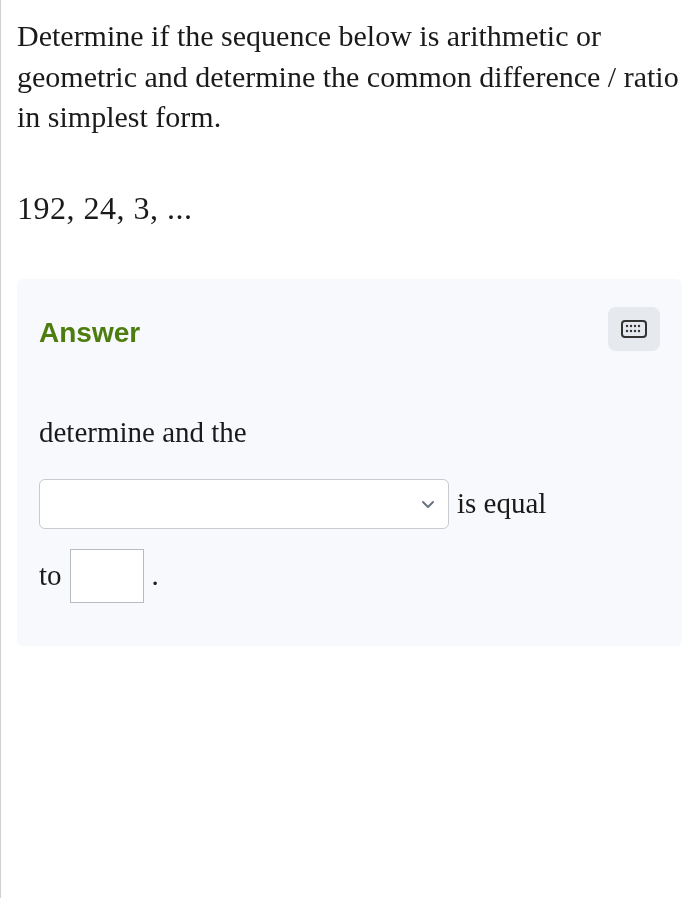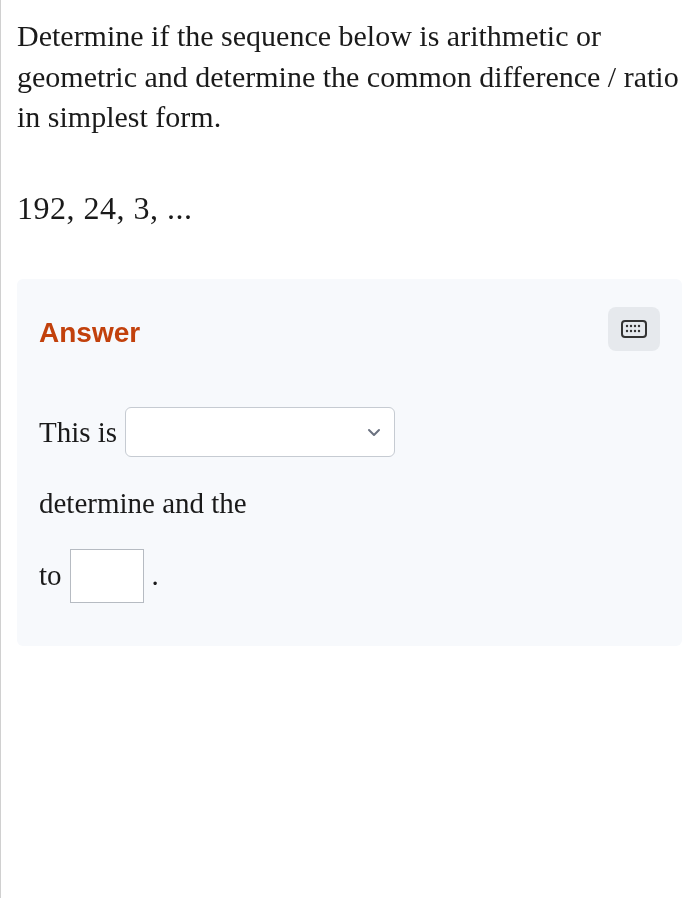--- a/index.html
+++ b/index.html
@@ -37,21 +37,21 @@
   .answer-header {
     display: flex;
     justify-content: space-between;
     align-items: center;
     margin-bottom: 50px;
   }
   .answer-title {
     font-size: 28px;
     font-weight: 700;
     font-family: 'Helvetica Neue', Arial, sans-serif;
-    color: #c2410c;
+    color: #4d7c0f;
     margin-top: 8px;
   }
   .keyboard-btn {
     width: 52px;
     height: 44px;
     background: #e6e9ed;
     border-radius: 8px;
     display: flex;
     align-items: center;
     justify-content: center;
@@ -118,33 +118,33 @@
         <circle cx="6" cy="11" r="1.2" fill="#333"></circle>
         <circle cx="10" cy="11" r="1.2" fill="#333"></circle>
         <circle cx="14" cy="11" r="1.2" fill="#333"></circle>
         <circle cx="18" cy="11" r="1.2" fill="#333"></circle>
       </svg>
     </div>
   </div>
 
   <div class="answer-body">
 
-    <div class="answer-row">
-      <span class="text-span">This is</span>
-      <span class="select-box select-narrow">
-        <svg class="chev" viewBox="0 0 16 16">
-            <path d="M3 6 L8 11 L13 6" stroke="#6b7280" stroke-width="2" fill="none" stroke-linecap="round" stroke-linejoin="round"></path>
-          </svg>
-      </span>
-    </div>
 
     <div class="answer-row">
       <span class="text-span">determine and the</span>
     </div>
 
+    <div class="answer-row">
+      <span class="select-box select-wide">
+        <svg class="chev" viewBox="0 0 16 16">
+            <path d="M3 6 L8 11 L13 6" stroke="#6b7280" stroke-width="2" fill="none" stroke-linecap="round" stroke-linejoin="round"></path>
+          </svg>
+      </span>
+      <span class="text-span">is equal</span>
+    </div>
 
     <div class="answer-row">
       <span class="text-span">to</span>
       <span class="input-box"></span>
         <span>.</span>
     </div>
 
   </div>
 </div>
 

